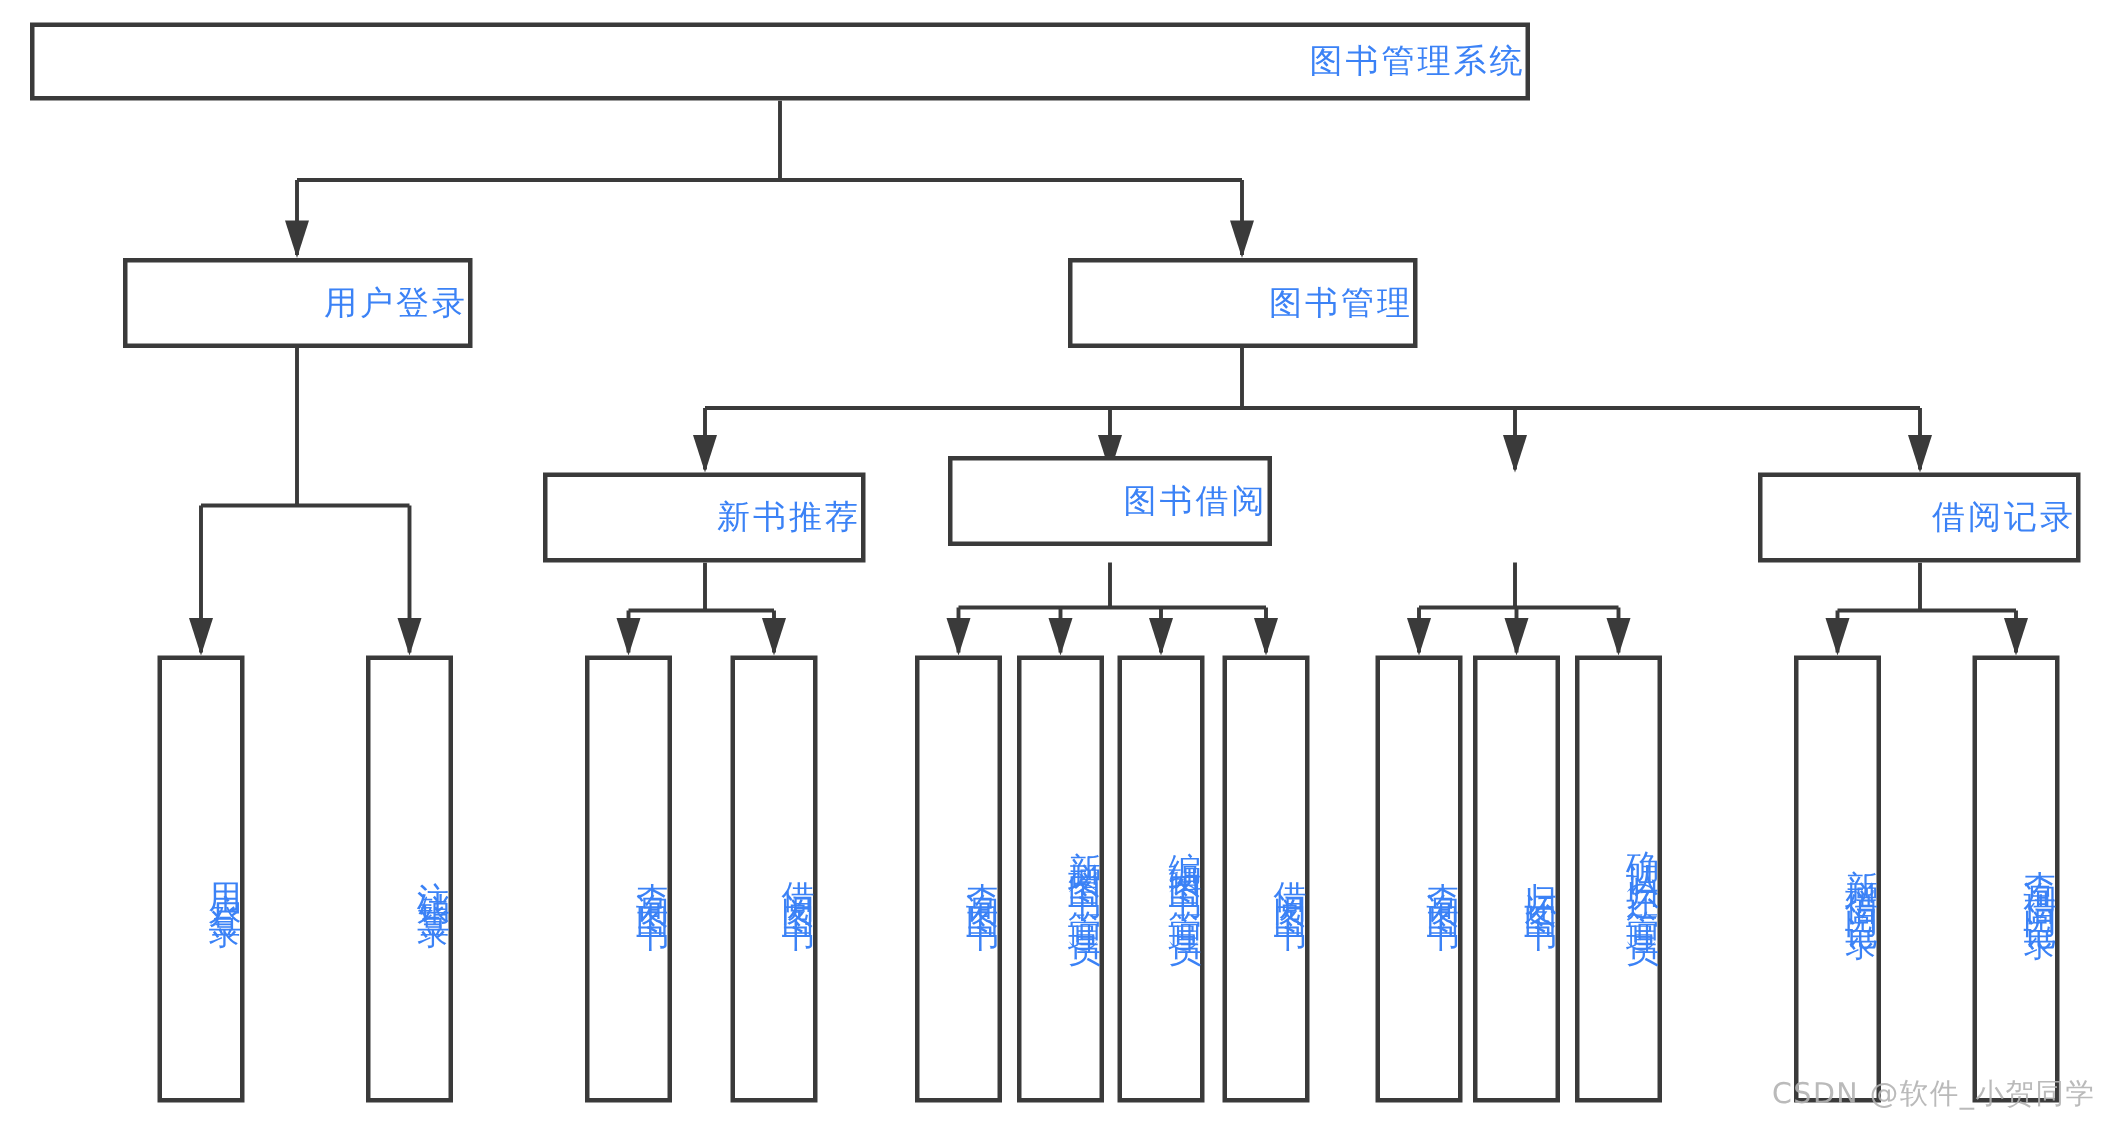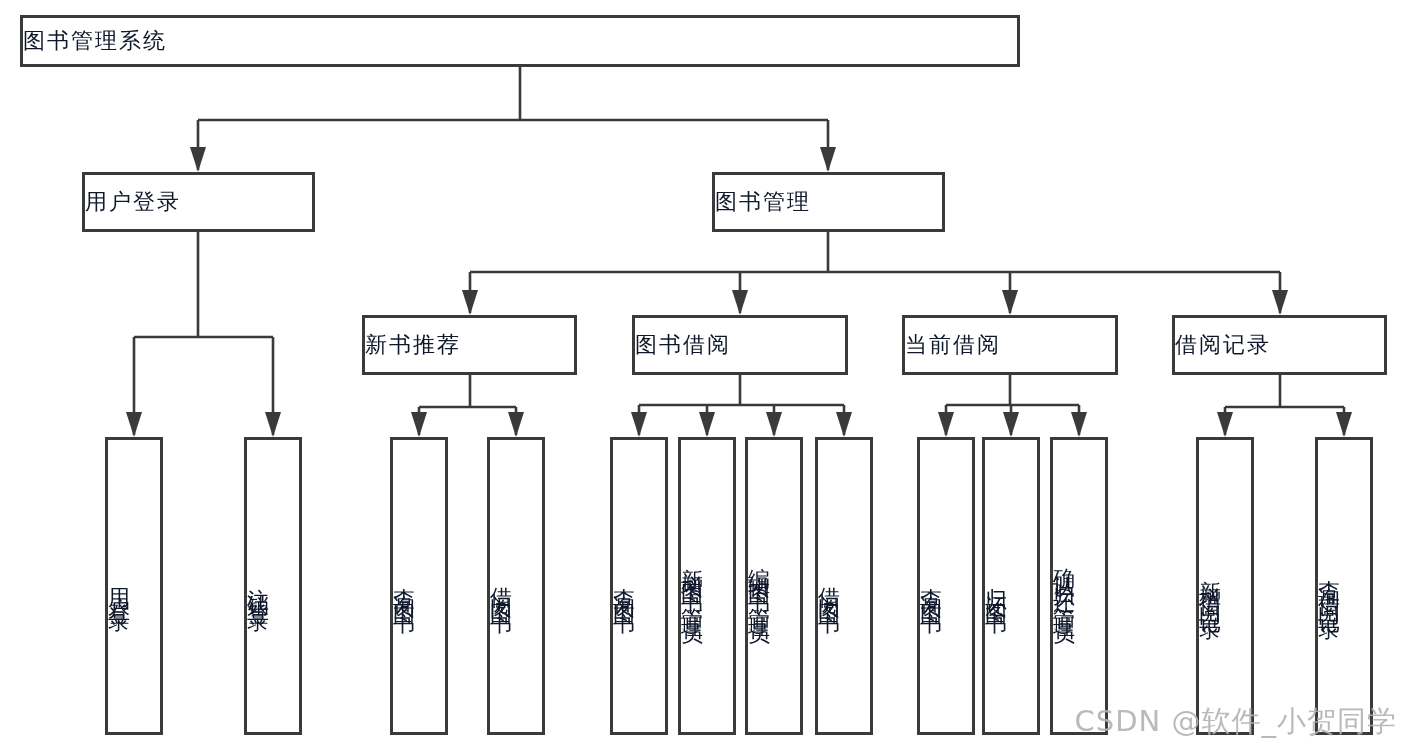--- a/index.html
+++ b/index.html
@@ -21,40 +21,40 @@
     left: 0; top: 0;
     width: 1405px; height: 747px;
   }
   .node {
     position: absolute;
     box-sizing: border-box;
     background: #ffffff;
     border: 3px solid #3a3a3a;
     display: flex;
     align-items: center;
-    justify-content: flex-start;
-    color: #0f172a;
+    justify-content: flex-end;
+    color: #3b82f6;
   }
   .node.h span {
     font-size: 22px;
     letter-spacing: 2px;
     white-space: nowrap;
   }
   .node.v span {
     writing-mode: vertical-rl;
     text-orientation: mixed;
     font-size: 22px;
     letter-spacing: 8px;
     line-height: 1;
   }
   .watermark {
     position: absolute;
     right: 8px;
     bottom: 5px;
-    font-size: 29px;
+    font-size: 19px;
     color: rgba(178,178,178,0.9);
     letter-spacing: 1px;
     white-space: nowrap;
     pointer-events: none;
   }
 </style>
 </head>
 <body>
 
 <div class="canvas">
@@ -106,25 +106,22 @@
   <div class="node h" style="left:82px;top:172px;width:233px;height:60px">
     <span>用户登录</span>
   </div>
   <div class="node h" style="left:362px;top:315px;width:215px;height:60px">
     <span>新书推荐</span>
   </div>
 
   <div class="node h" style="left:712px;top:172px;width:233px;height:60px">
     <span>图书管理</span>
   </div>
-  <div class="node h" style="left:632px;top:315px;width:216px;height:60px">
+  <div class="node h" style="left:632px;top:304px;width:216px;height:60px">
     <span>图书借阅</span>
-  </div>
-  <div class="node h" style="left:902px;top:315px;width:216px;height:60px">
-    <span>当前借阅</span>
   </div>
   <div class="node h" style="left:1172px;top:315px;width:215px;height:60px">
     <span>借阅记录</span>
   </div>
 
   <div class="node v" style="left:105px;top:437px;width:58px;height:298px">
     <span>用户登录</span>
   </div>
   <div class="node v" style="left:244px;top:437px;width:58px;height:298px">
     <span>注销登录</span>

